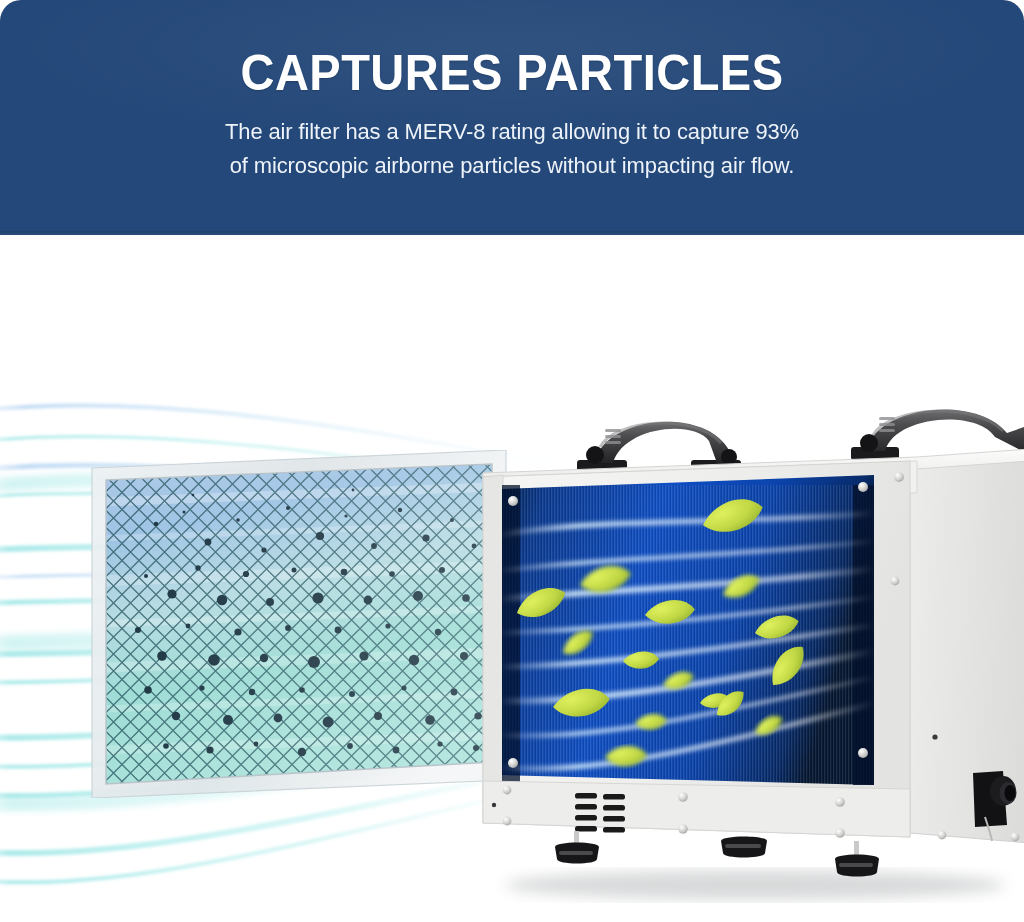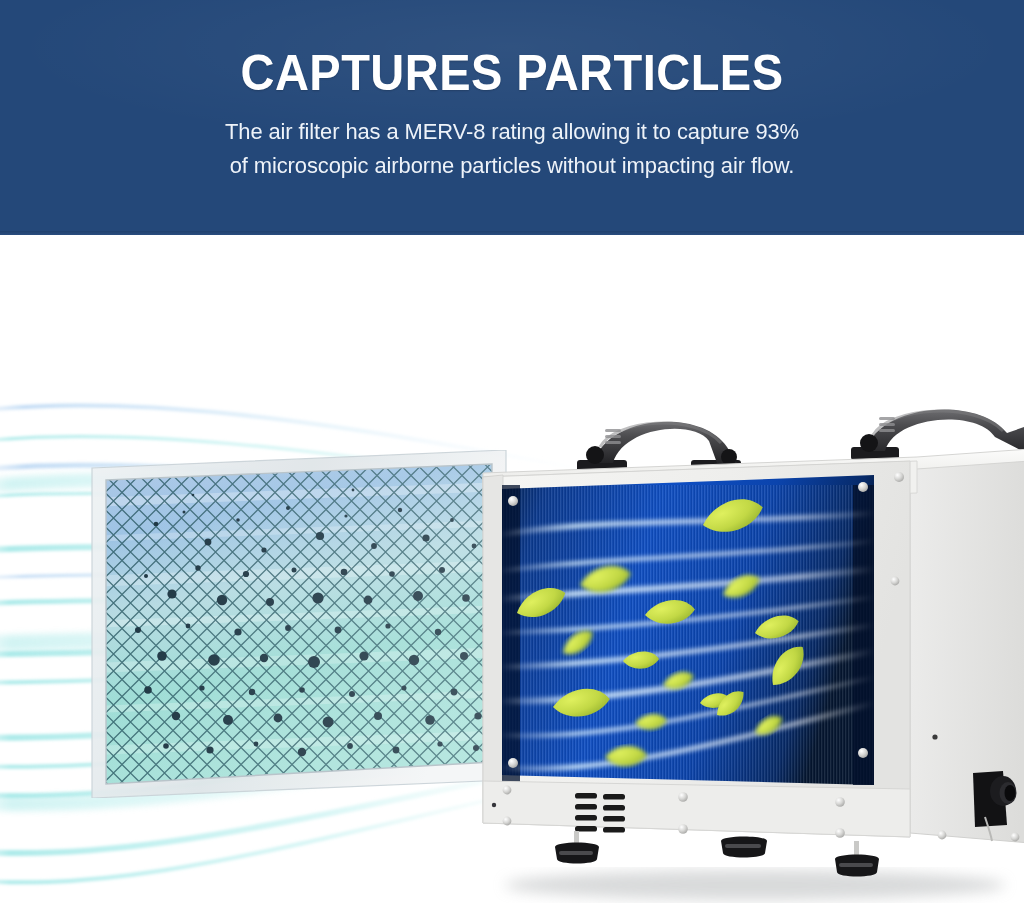--- a/index.html
+++ b/index.html
@@ -3,21 +3,21 @@
 <meta charset="utf-8">
 <title>Captures Particles</title>
 <style>
   * { margin:0; padding:0; box-sizing:border-box; }
   html, body {
     width:1024px; height:922px;
     background:#ffffff;
     font-family:"Liberation Sans", sans-serif;
     overflow:hidden;
   }
-  .page { position:relative; width:1024px; height:922px; background:#fff; overflow:hidden; }
+  .page { position:relative; width:1024px; height:922px; background:#fff; overflow:hidden;border-radius:21px; }
 
   
   .banner {
     position:absolute; left:0; top:0; width:1024px; height:235px;
     background:#244879;
     overflow:hidden;
   }
   .banner-sheen {
     position:absolute; left:0; top:0; width:100%; height:100%;
     background:radial-gradient(ellipse 70% 60% at 50% 20%, rgba(255,255,255,.055), rgba(255,255,255,0) 70%);

